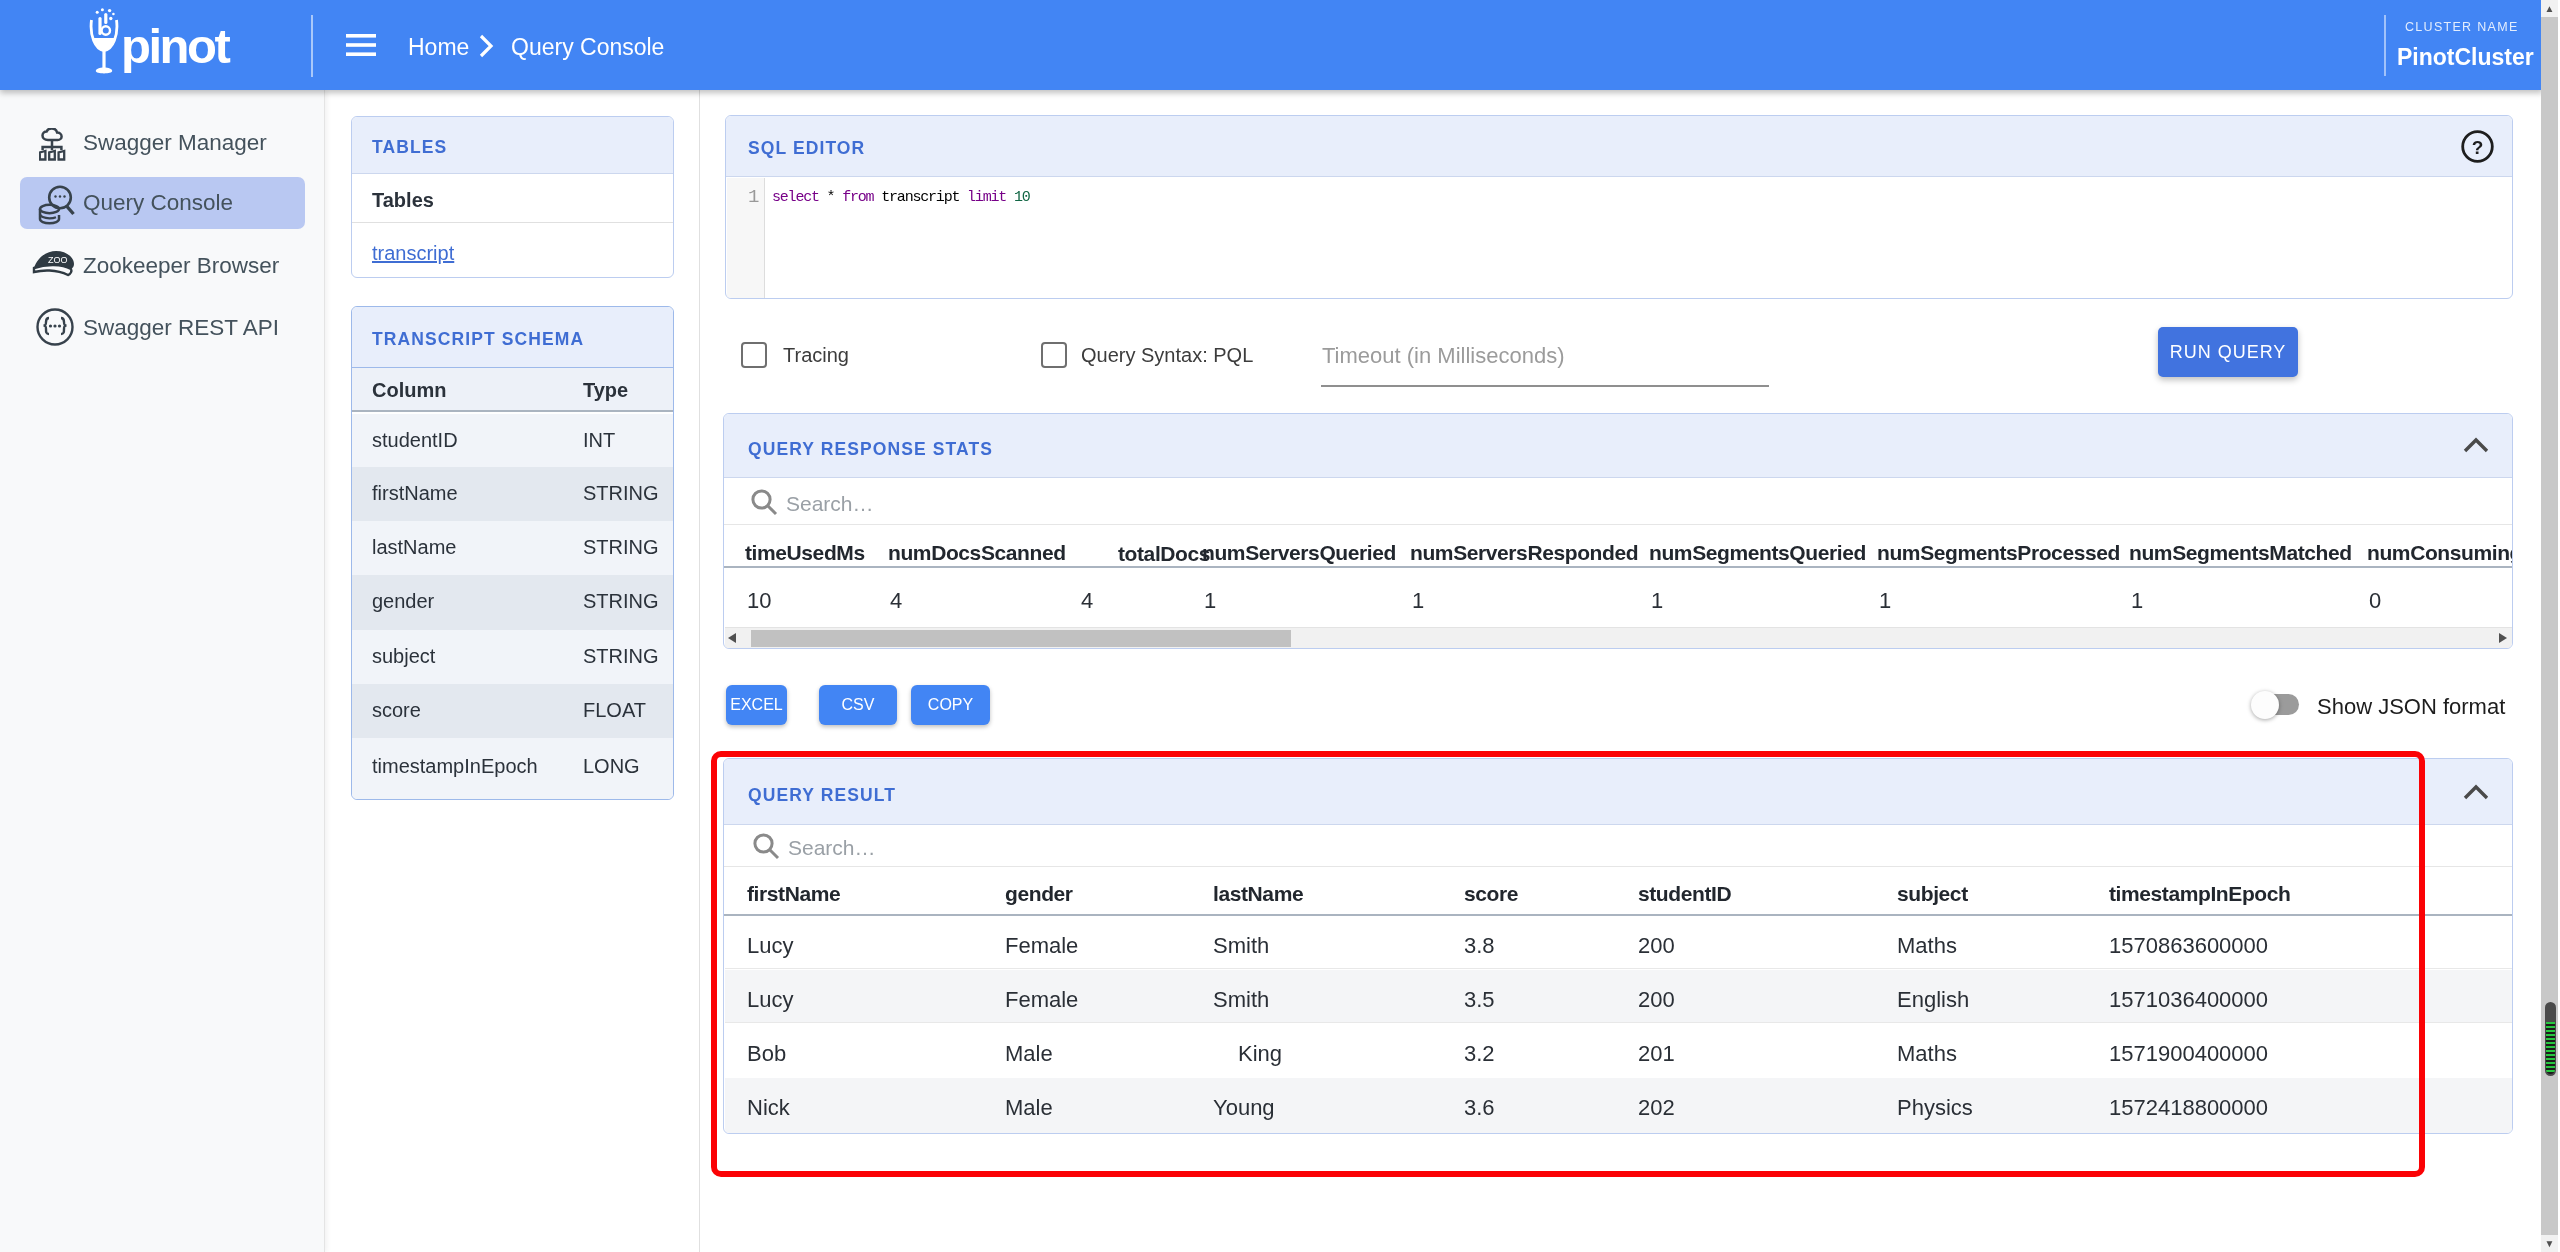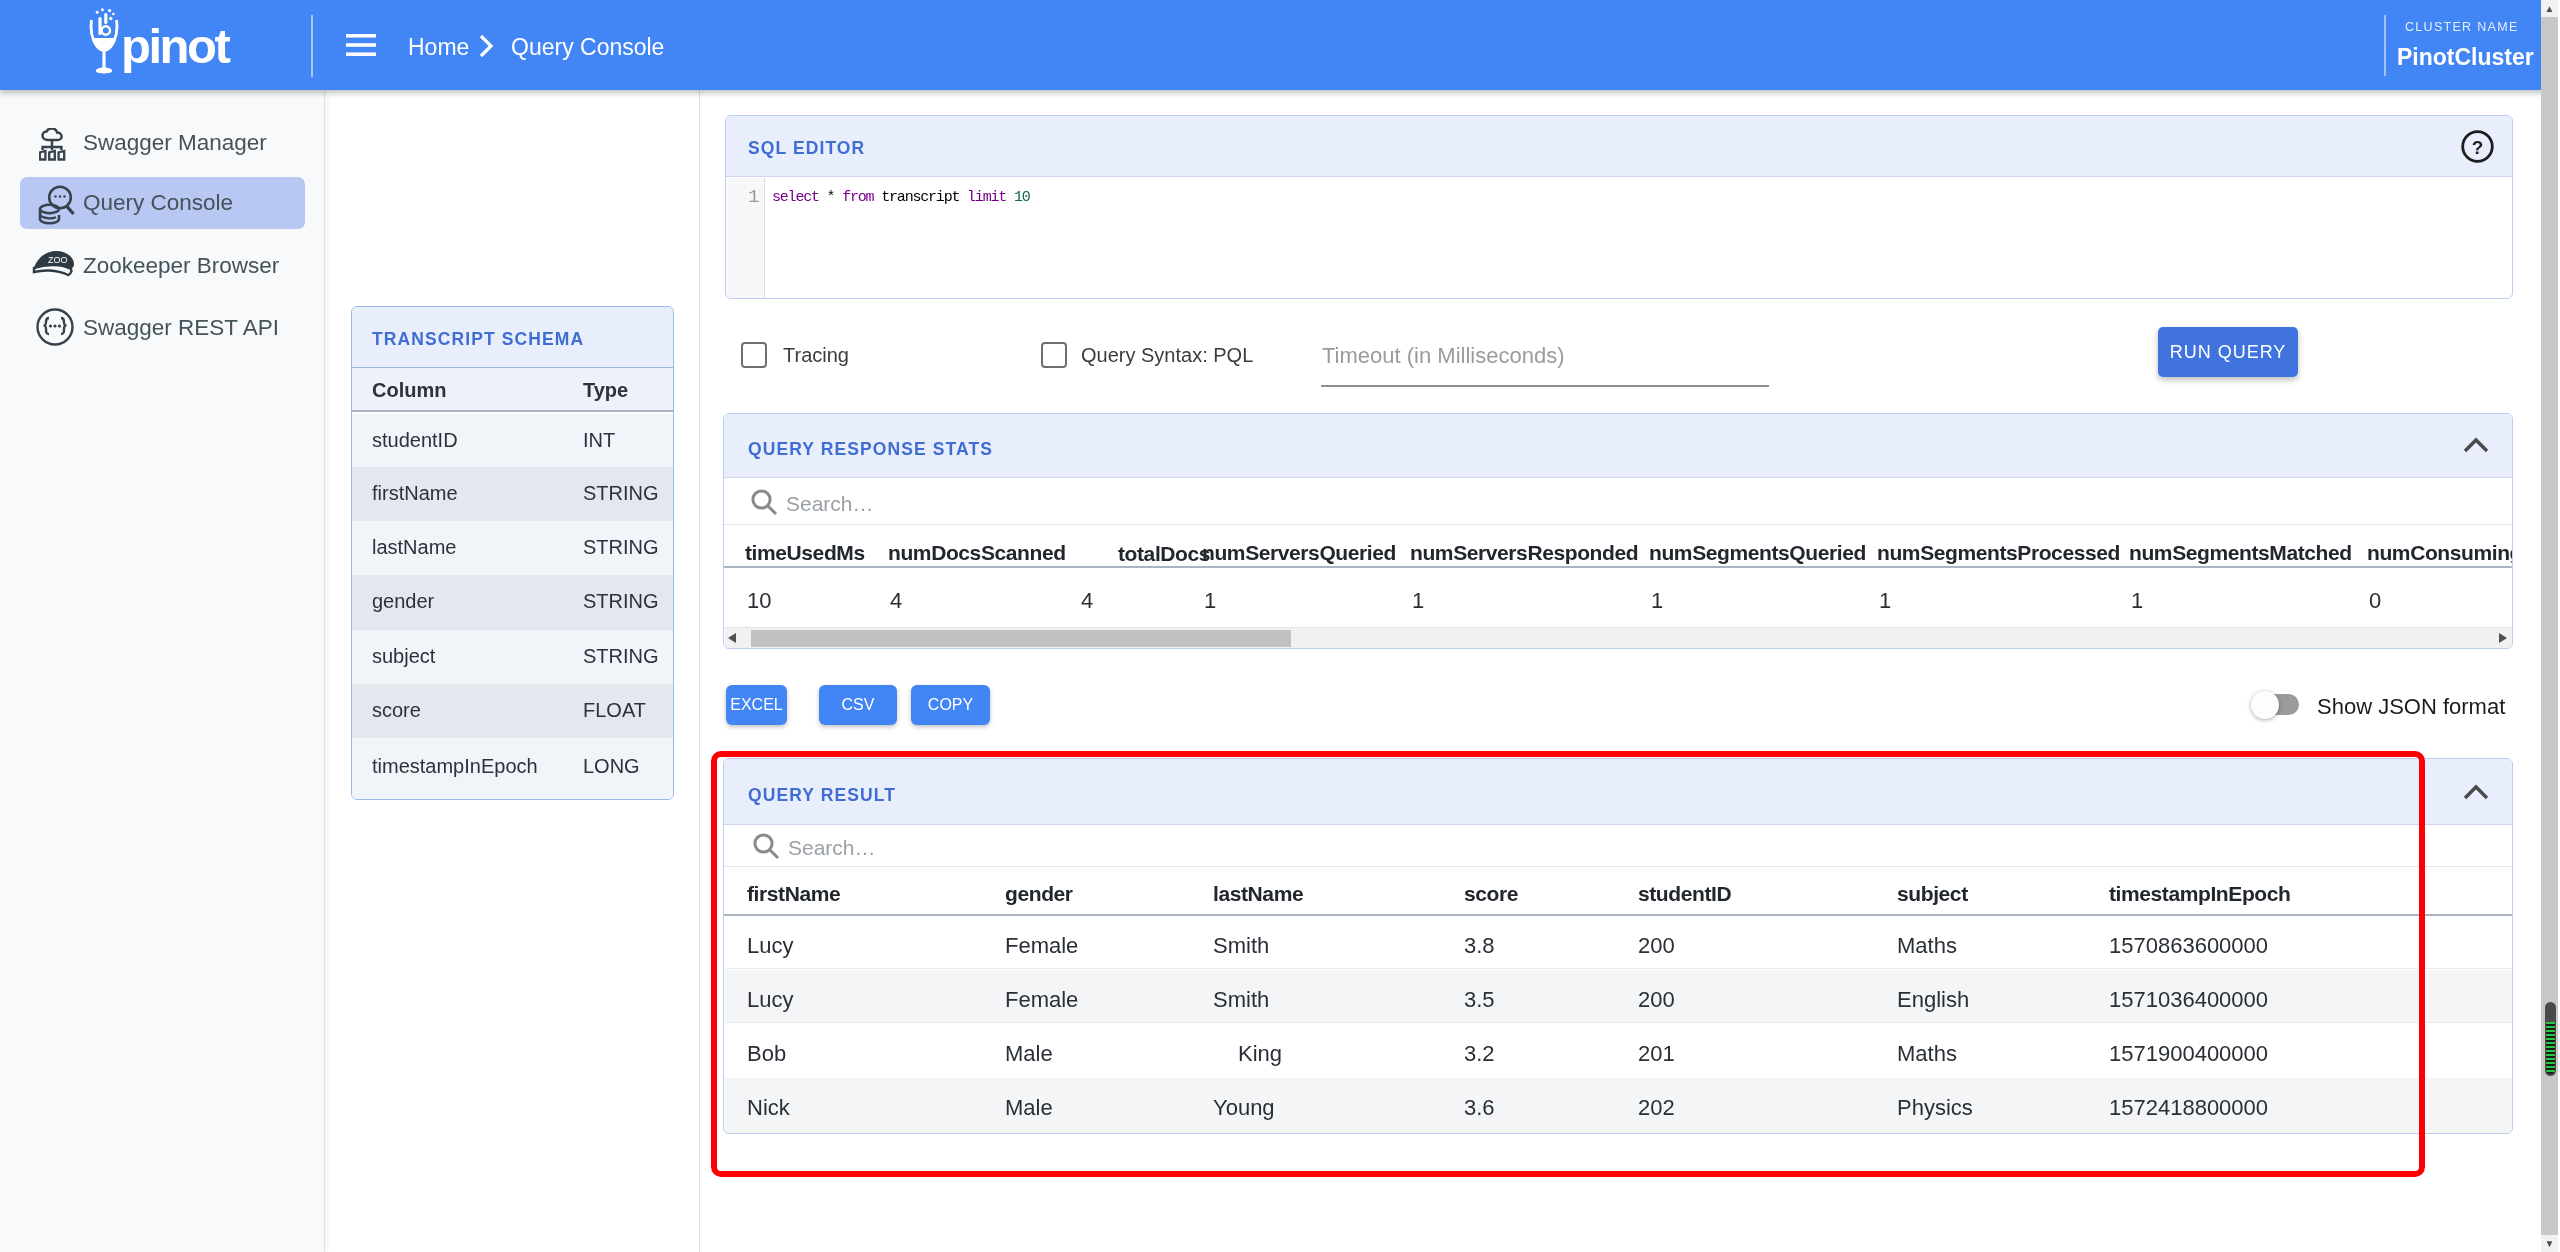--- a/index.html
+++ b/index.html
@@ -165,20 +165,27 @@
       <path d="M25 10 C28 10 28 12 28 14 C28 16 28 17.5 30.5 17.5 C28 17.5 28 19 28 21 C28 24 28 26 25 26" fill="none" stroke="#37424c" stroke-width="2.4"></path>
       <circle cx="14.5" cy="18" r="1.6" fill="#37424c"></circle>
         <circle cx="19" cy="18" r="1.6" fill="#37424c"></circle>
         <circle cx="23.5" cy="18" r="1.6" fill="#37424c"></circle>
     </svg>
     <div class="abs navtxt" style="left:83px; top:225px;">Swagger REST API</div>
   </div>
 
   <div id="vdiv" class="abs"></div>
 
+  <div id="tablescard" class="abs card">
+    <div class="abs cardhead" style="left:0; top:0; width:321px; height:57px;"></div>
+    <div class="abs cardtitle" style="left:20px; top:20px;">TABLES</div>
+    <div class="abs stxt" style="left:20px; top:72px; font-weight:bold;">Tables</div>
+    <div class="abs" style="left:0; top:105px; width:321px; height:1px; background:#e0e0e0;"></div>
+    <div class="abs stxt" style="left:20px; top:125px; color:#3f6dd3; text-decoration:underline;">transcript</div>
+  </div>
 
   <div id="schemacard" class="abs card">
     <div class="abs cardhead" style="left:0; top:0; width:321px; height:61px; border-bottom:1px solid #9db9ea;"></div>
     <div class="abs cardtitle" style="left:20px; top:22px;">TRANSCRIPT SCHEMA</div>
     <div class="abs srow" style="top:61px; height:44px; background:#edf1f8; border-bottom:2px solid #aab4c0;">
       <div class="abs stxt" style="left:20px; top:11px; font-weight:bold;">Column</div>
       <div class="abs stxt" style="left:231px; top:11px; font-weight:bold;">Type</div>
     </div>
     <div class="abs srow" style="top:107px; height:53px; background:#f1f4f9;">
       <div class="abs stxt" style="left:20px; top:15px;">studentID</div>

